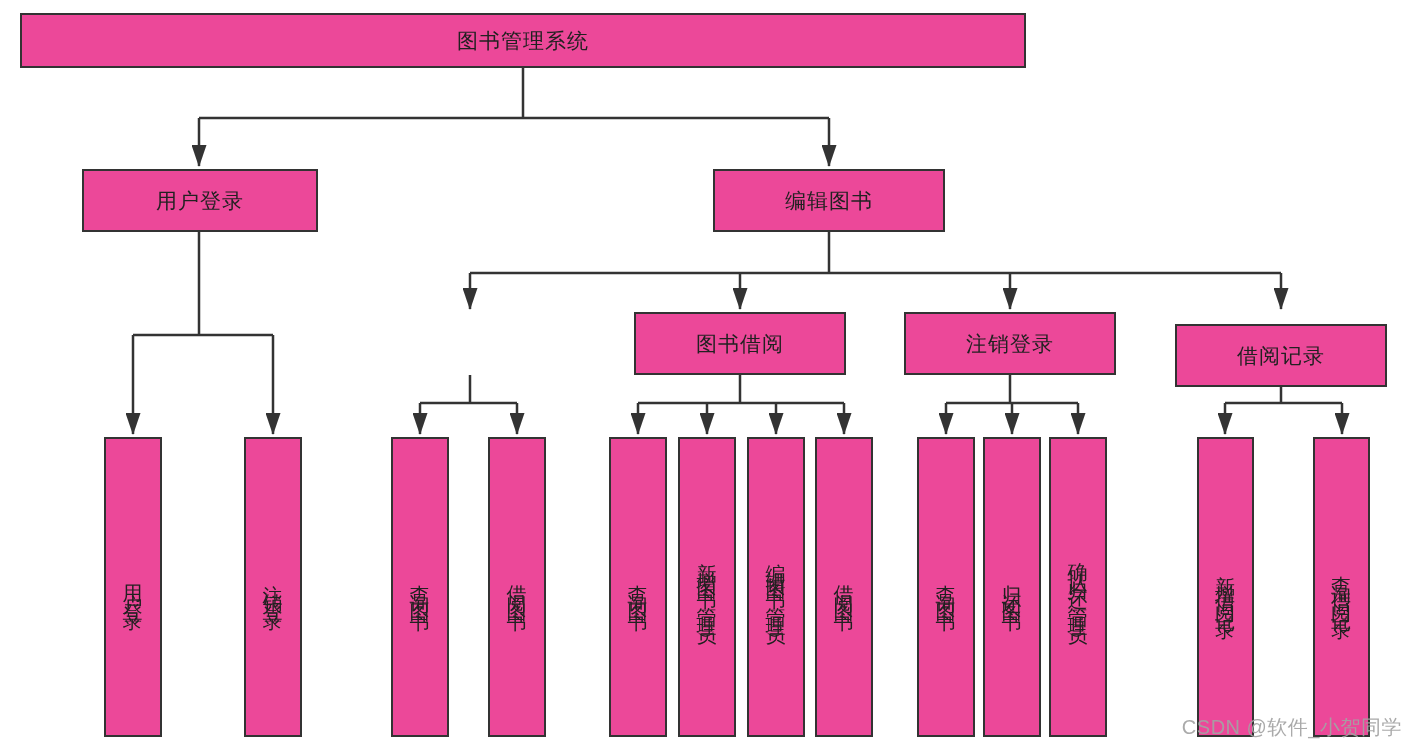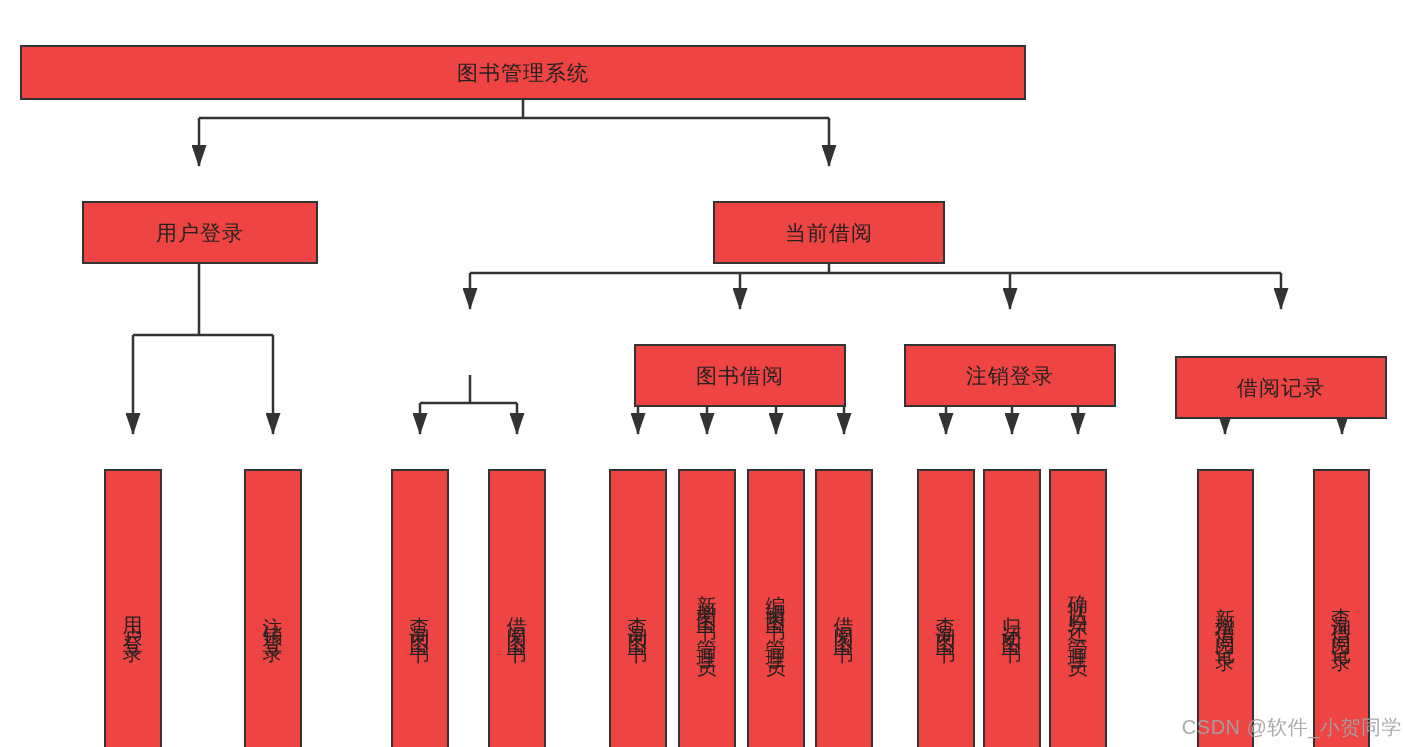--- a/index.html
+++ b/index.html
@@ -7,26 +7,25 @@
     position:relative;
     width:1405px;height:747px;
     background:#ffffff;
     font-family:"Liberation Sans","DejaVu Sans",sans-serif;
     overflow:hidden;
   }
   .connectors{position:absolute;left:0;top:0;z-index:0;}
   .node{
     position:absolute;
     box-sizing:border-box;
-    background:#ef4444;
+    background:#ec4899;
     border:2.5px solid #333333;
     display:flex;align-items:center;justify-content:center;
     color:#212121;
     z-index:1;
-    margin-top:32px;
   }
   .node.h{font-size:21px;letter-spacing:1px;white-space:nowrap;}
   .node.v{font-size:20px;}
   .node.v .vtext{
     writing-mode:vertical-rl;
     text-orientation:mixed;
     letter-spacing:9px;
     line-height:1;
     display:block;
   }
@@ -83,21 +82,21 @@
     <line x1="1012" y1="403" x2="1012" y2="434" stroke="#333333" stroke-width="2.5" marker-end="url(#arw)"></line>
     <line x1="1078" y1="403" x2="1078" y2="434" stroke="#333333" stroke-width="2.5" marker-end="url(#arw)"></line>
 
     <line x1="1225" y1="403" x2="1225" y2="434" stroke="#333333" stroke-width="2.5" marker-end="url(#arw)"></line>
     <line x1="1342" y1="403" x2="1342" y2="434" stroke="#333333" stroke-width="2.5" marker-end="url(#arw)"></line>
   </svg>
 
   <div class="node h" style="left:20px;top:13px;width:1006px;height:55px;">图书管理系统</div>
 
   <div class="node h" style="left:82px;top:169px;width:236px;height:63px;">用户登录</div>
-  <div class="node h" style="left:713px;top:169px;width:232px;height:63px;">当前借阅</div>
+  <div class="node h" style="left:713px;top:169px;width:232px;height:63px;">编辑图书</div>
 
   <div class="node h" style="left:634px;top:312px;width:212px;height:63px;text-align:center;">图书借阅</div>
   <div class="node h" style="left:904px;top:312px;width:212px;height:63px;">注销登录</div>
   <div class="node h" style="left:1175px;top:324px;width:212px;height:63px;">借阅记录</div>
 
   <div class="node v" style="left:104px;top:437px;width:58px;height:300px;">
     <span class="vtext">用户登录</span>
   </div>
   <div class="node v" style="left:244px;top:437px;width:58px;height:300px;">
     <span class="vtext">注销登录</span>

